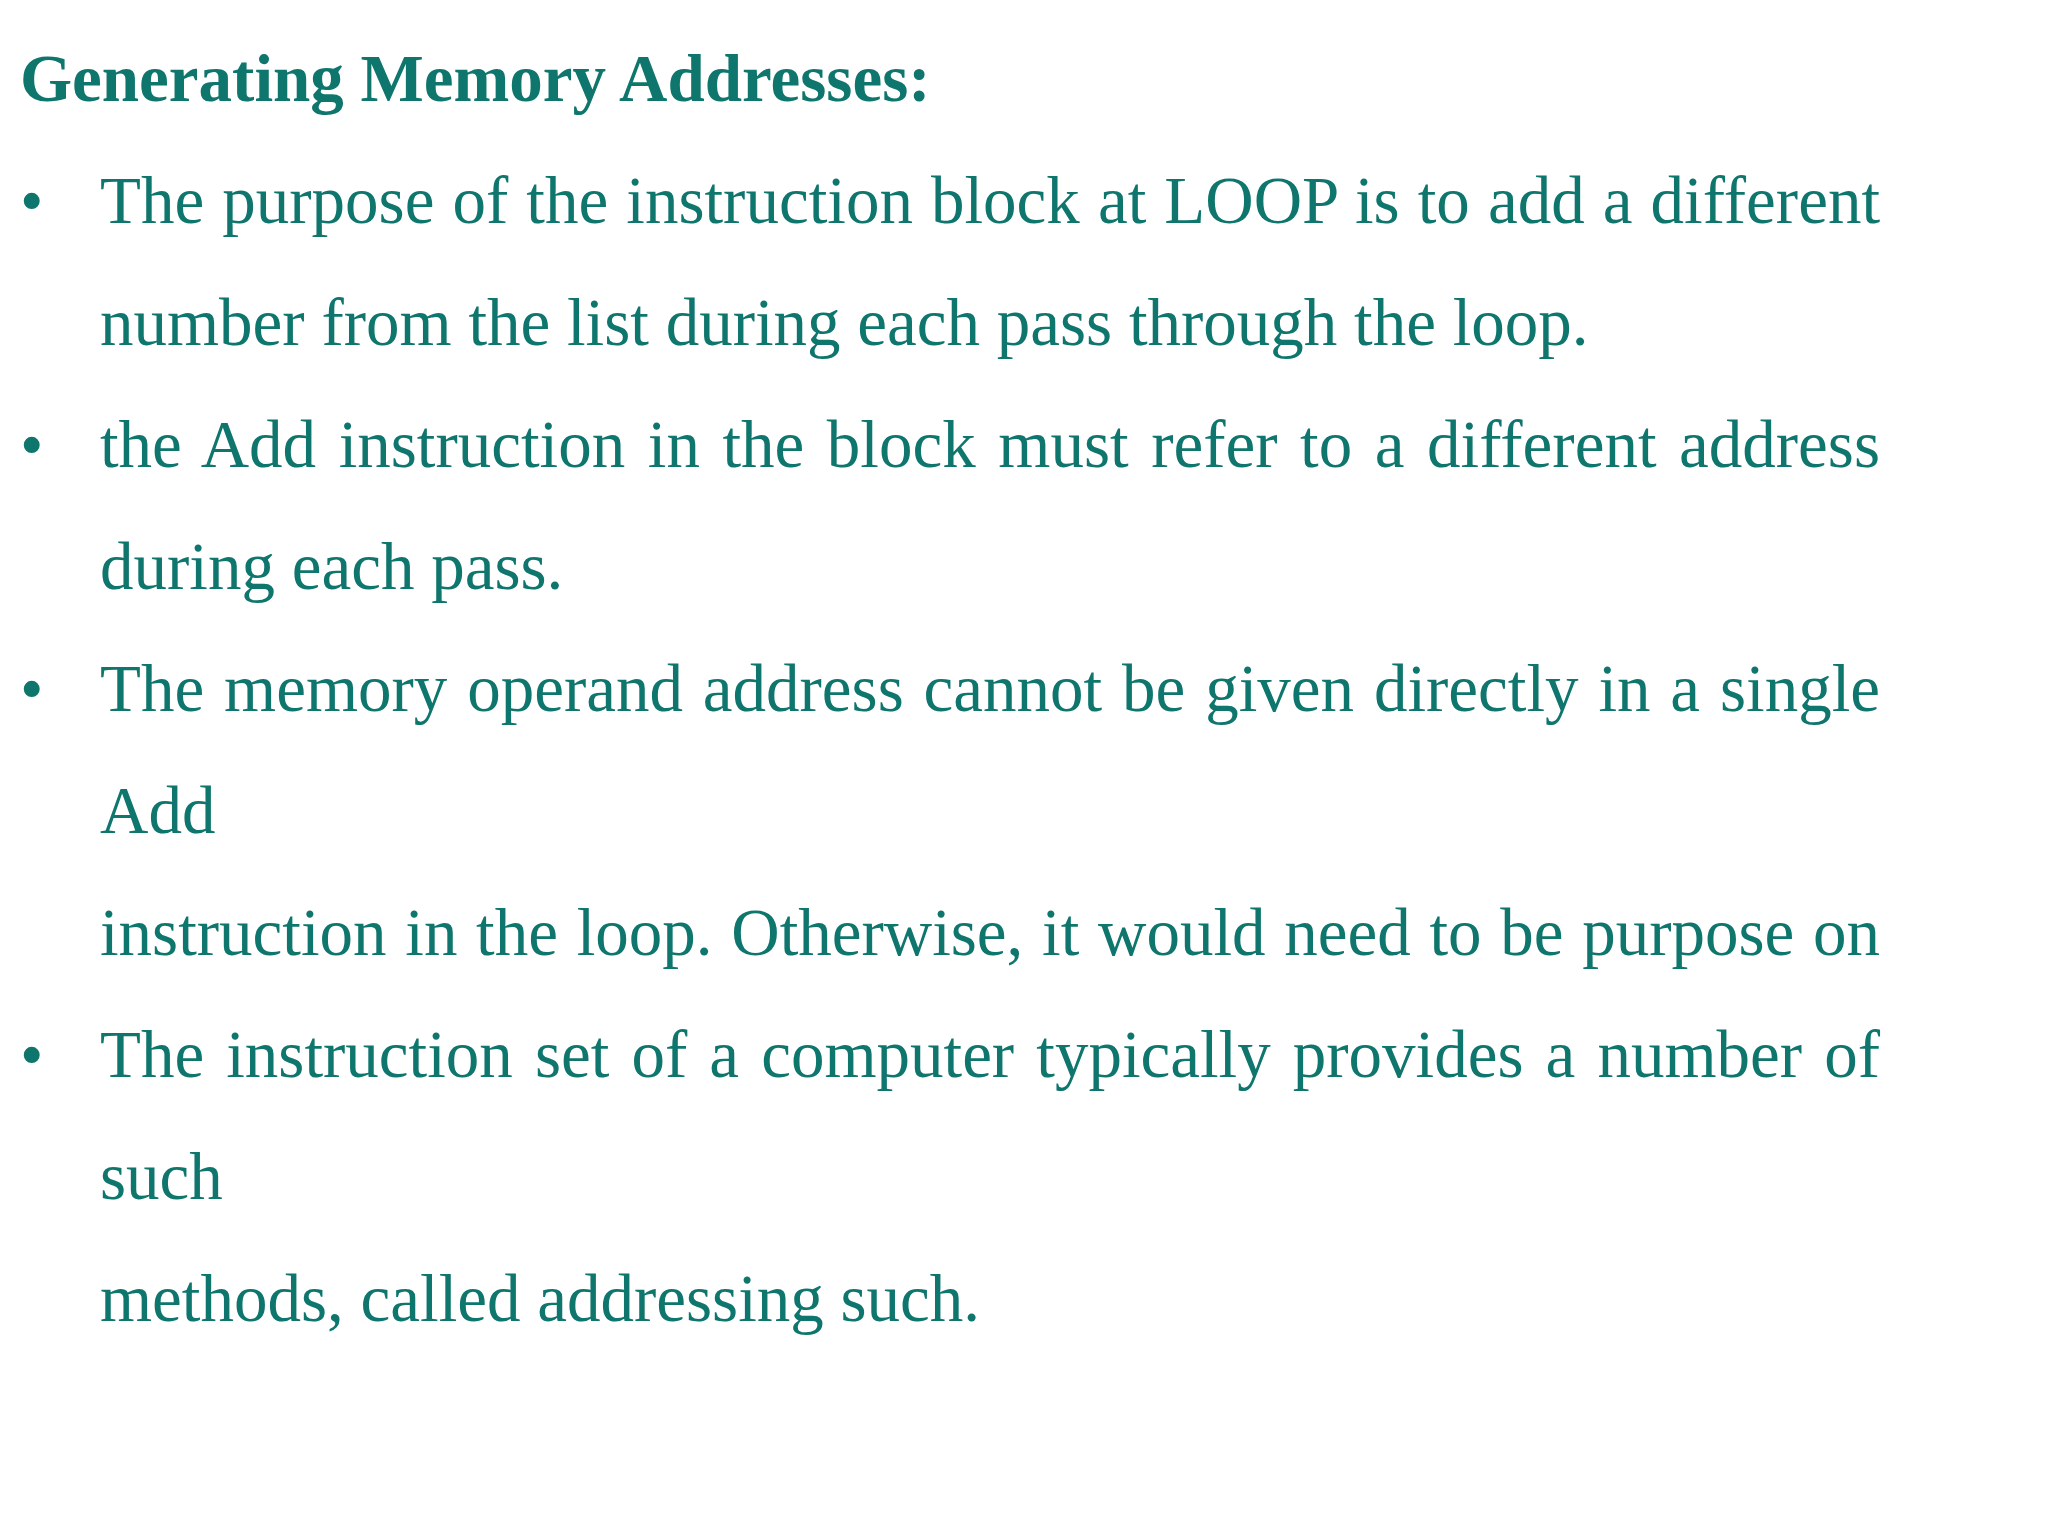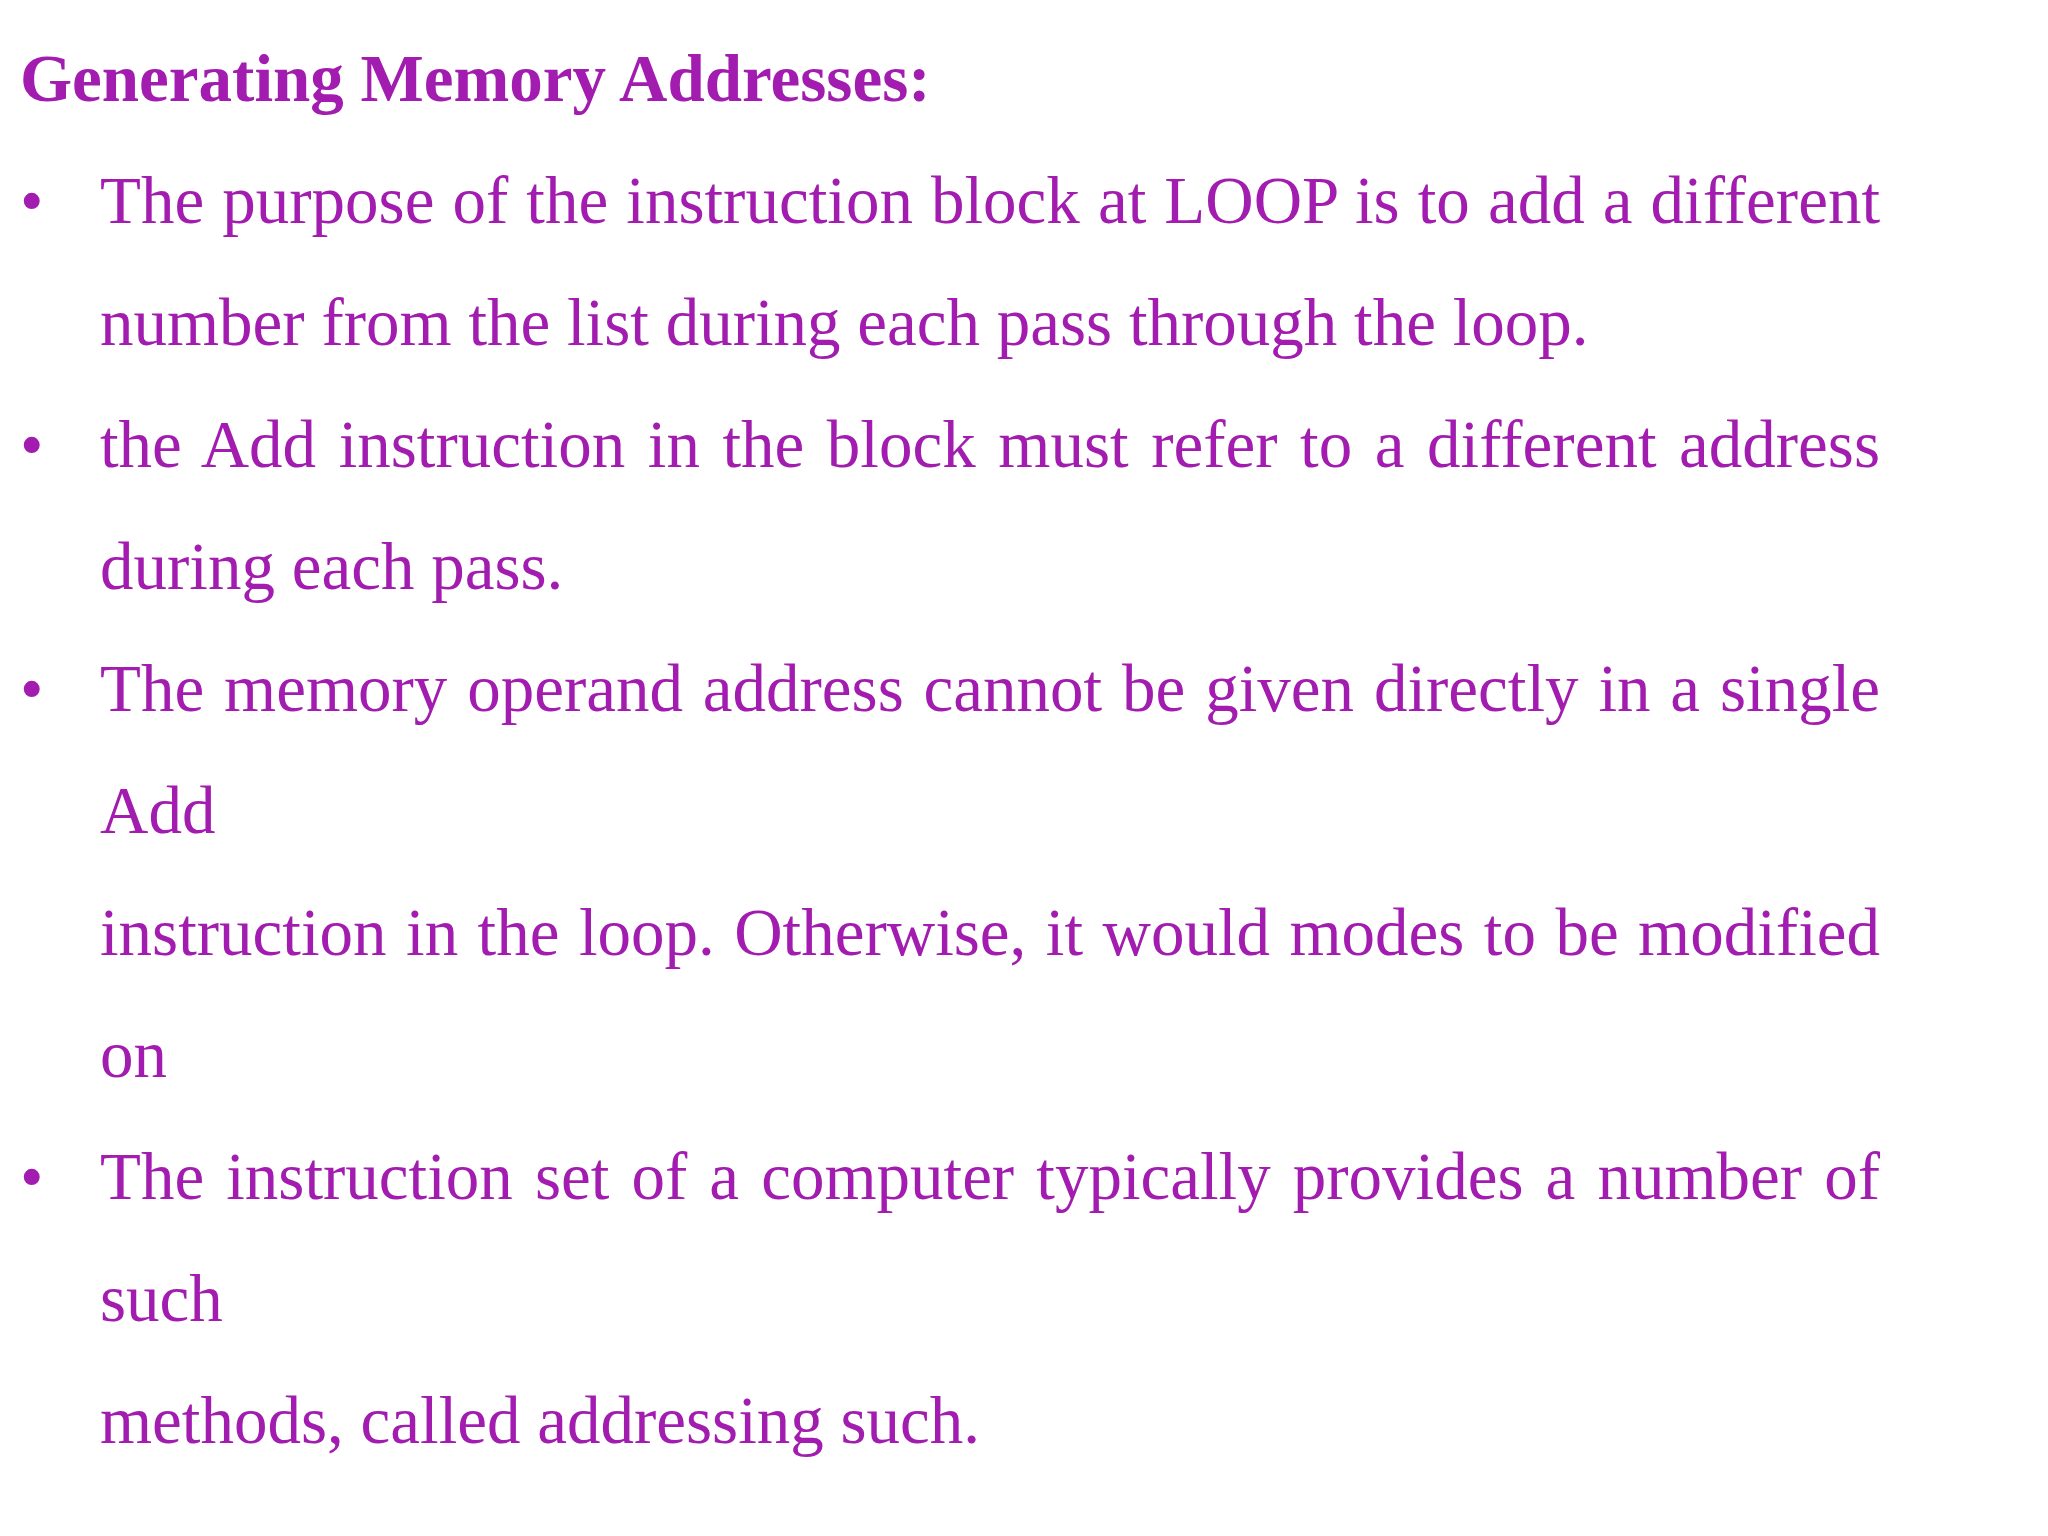--- a/index.html
+++ b/index.html
@@ -5,21 +5,21 @@
   html, body {
     margin: 0;
     padding: 0;
   }
   .slide {
     position: relative;
     width: 1884px;
     height: 1536px;
     box-sizing: border-box;
     background: #ffffff;
-    color: #a21caf;
+    color: #0f766e;
     font-family: "Liberation Serif", "DejaVu Serif", serif;
     padding: 17px 4px 0 20px;
     overflow: hidden;
   }
   .heading {
     font-size: 67px;
     font-weight: 700;
     line-height: 122px;
     white-space: nowrap;
   }
@@ -48,17 +48,17 @@
 <body>
 
 <div class="slide">
   <div class="heading">Generating Memory Addresses:</div>
   <div class="bullet-list">
       <div class="bullet-line justified"><span class="bullet-marker">•</span>The purpose of the instruction block at LOOP is to add a different</div>
       <div class="bullet-line">number from the list during each pass through the loop.</div>
       <div class="bullet-line justified"><span class="bullet-marker">•</span>the Add instruction in the block must refer to a different address</div>
       <div class="bullet-line">during each pass.</div>
       <div class="bullet-line justified"><span class="bullet-marker">•</span>The memory operand address cannot be given directly in a single Add</div>
-      <div class="bullet-line justified">instruction in the loop. Otherwise, it would modes to be modified on</div>
+      <div class="bullet-line justified">instruction in the loop. Otherwise, it would need to be purpose on</div>
       <div class="bullet-line justified"><span class="bullet-marker">•</span>The instruction set of a computer typically provides a number of such</div>
       <div class="bullet-line">methods, called addressing such.</div>
     </div>
 </div>
 
 </body></html>

